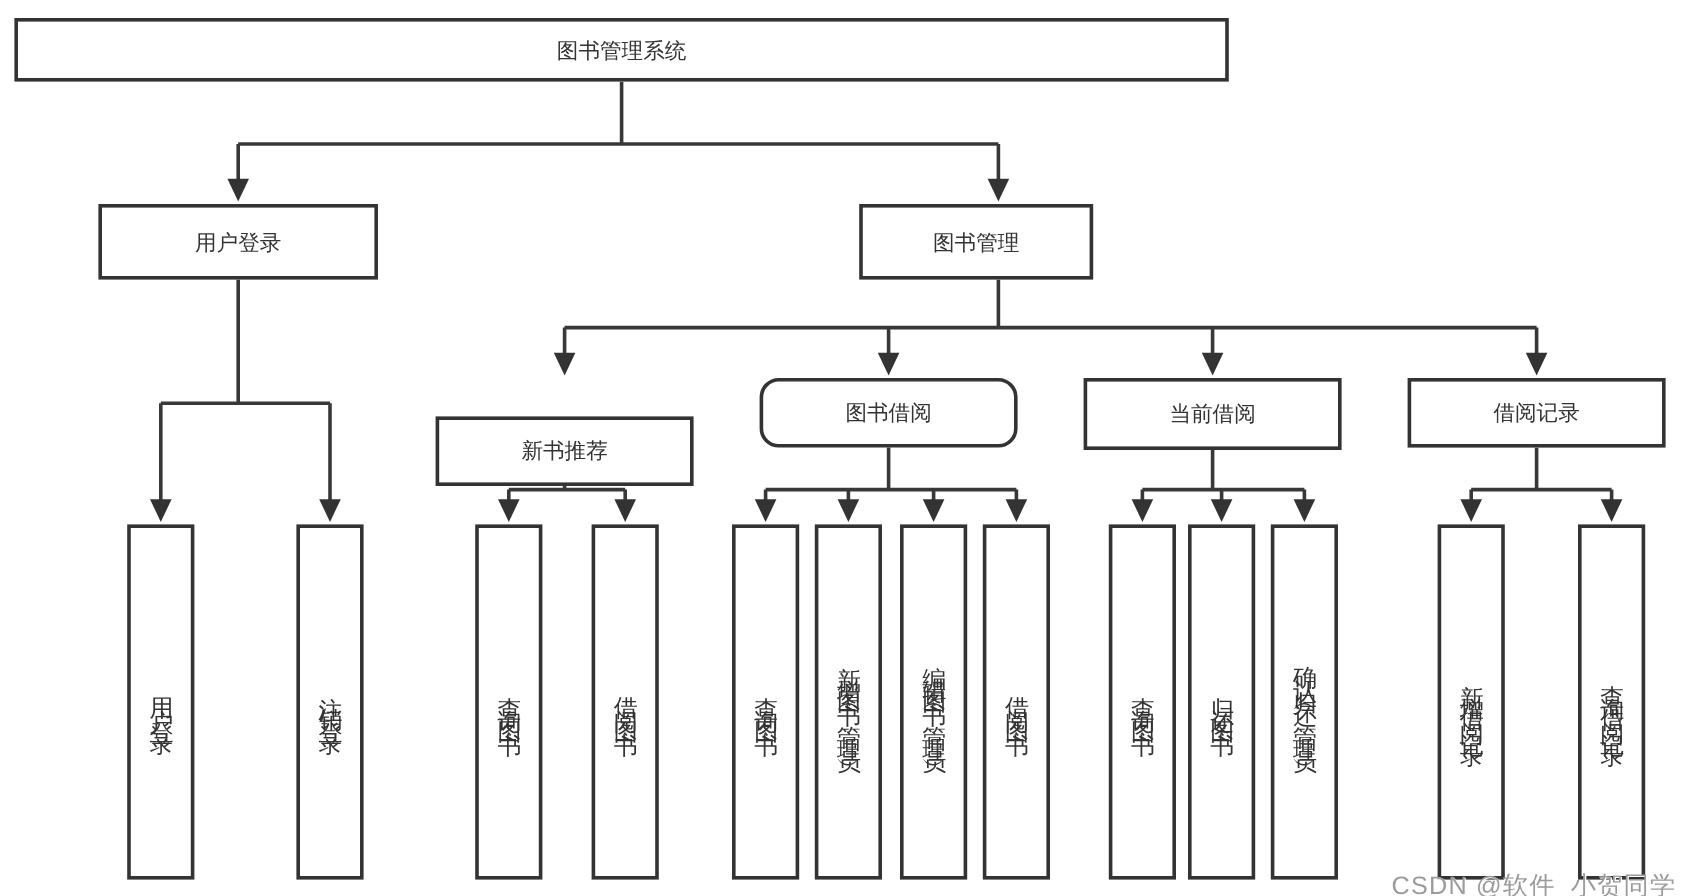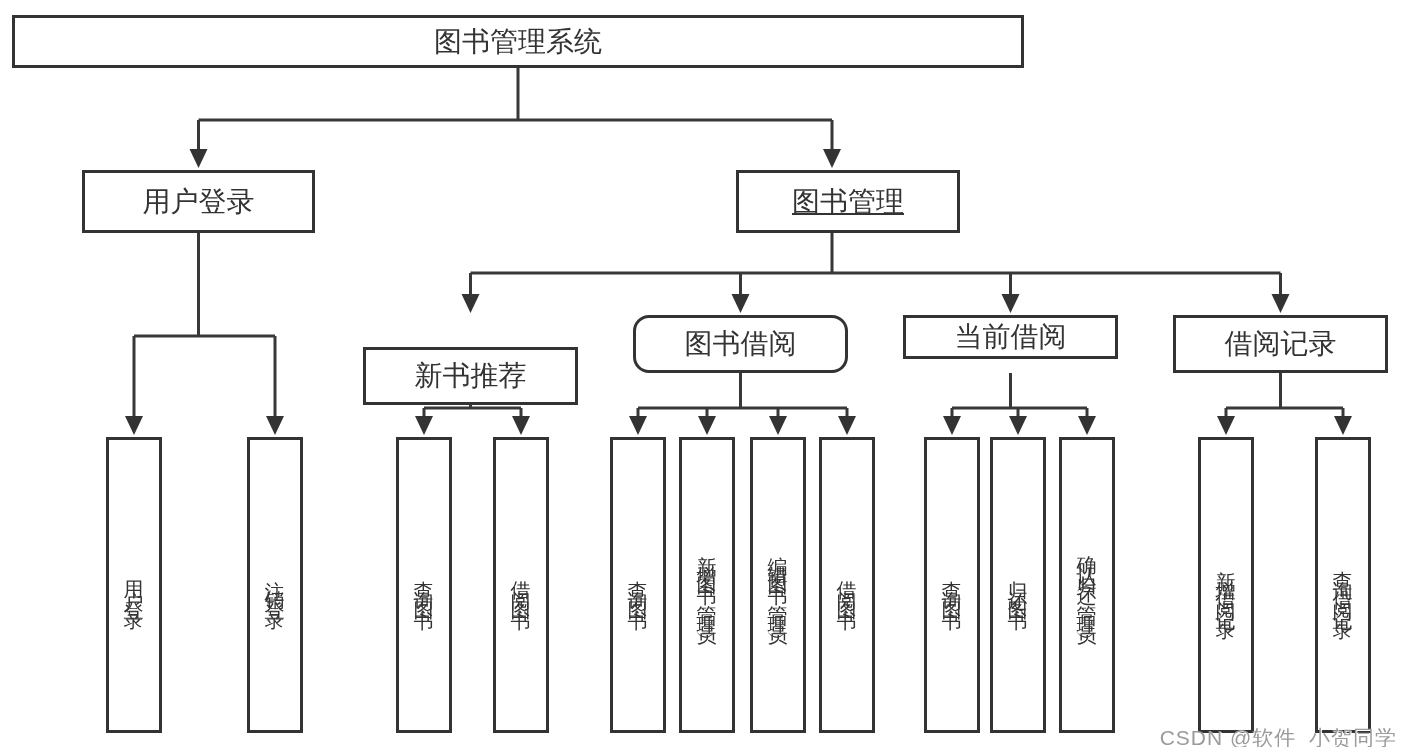--- a/index.html
+++ b/index.html
@@ -25,21 +25,21 @@
   .arrow { fill: #333333; stroke: none; }
   .node {
     position: absolute;
     box-sizing: border-box;
     background: #ffffff;
     border: 3px solid #333333;
     color: #333333;
     display: flex;
     align-items: center;
     justify-content: center;
-    font-size: 28px;
+    font-size: 18px;
     z-index: 2;
     text-align: center;
   }
   .node.v {
     display: block;
     writing-mode: vertical-rl;
     text-orientation: mixed;
     text-align: center;
     letter-spacing: 10px;
     line-height: 50px;
@@ -98,25 +98,25 @@
       <polygon class="arrow" points="1009,416 1027,416 1018,435"></polygon>
       <polygon class="arrow" points="1078,416 1096,416 1087,435"></polygon>
       <polygon class="arrow" points="1217,416 1235,416 1226,435"></polygon>
       <polygon class="arrow" points="1334,416 1352,416 1343,435"></polygon>
     </g>
   </svg>
 
   <div class="node" style="left:12px; top:15px; width:1012px; height:53px;">图书管理系统</div>
 
   <div class="node" style="left:82px; top:170px; width:233px; height:63px;">用户登录</div>
-  <div class="node" style="left:736px; top:170px; width:224px; height:63px;text-decoration:underline;">图书管理</div>
+  <div class="node" style="left:716px; top:170px; width:195px; height:63px;">图书管理</div>
 
   <div class="node" style="left:363px; top:315px; width:215px; height:58px;margin-top:32px;">新书推荐</div>
   <div class="node" style="left:633px; top:315px; width:215px; height:58px;border-radius:16px;">图书借阅</div>
-  <div class="node" style="left:903px; top:315px; width:215px; height:44px;">当前借阅</div>
+  <div class="node" style="left:903px; top:315px; width:215px; height:60px;">当前借阅</div>
   <div class="node" style="left:1173px; top:315px; width:215px; height:58px;">借阅记录</div>
 
   <div class="node v" style="left:106px; top:437px; width:56px; height:296px;">用户登录</div>
   <div class="node v" style="left:247px; top:437px; width:56px; height:296px;">注销登录</div>
 
   <div class="node v" style="left:396px; top:437px; width:56px; height:296px;">查询图书</div>
   <div class="node v" style="left:493px; top:437px; width:56px; height:296px;">借阅图书</div>
 
   <div class="node v" style="left:610px; top:437px; width:56px; height:296px;">查询图书</div>
   <div class="node v" style="left:679px; top:437px; width:56px; height:296px;">新增图书（管理员）</div>

